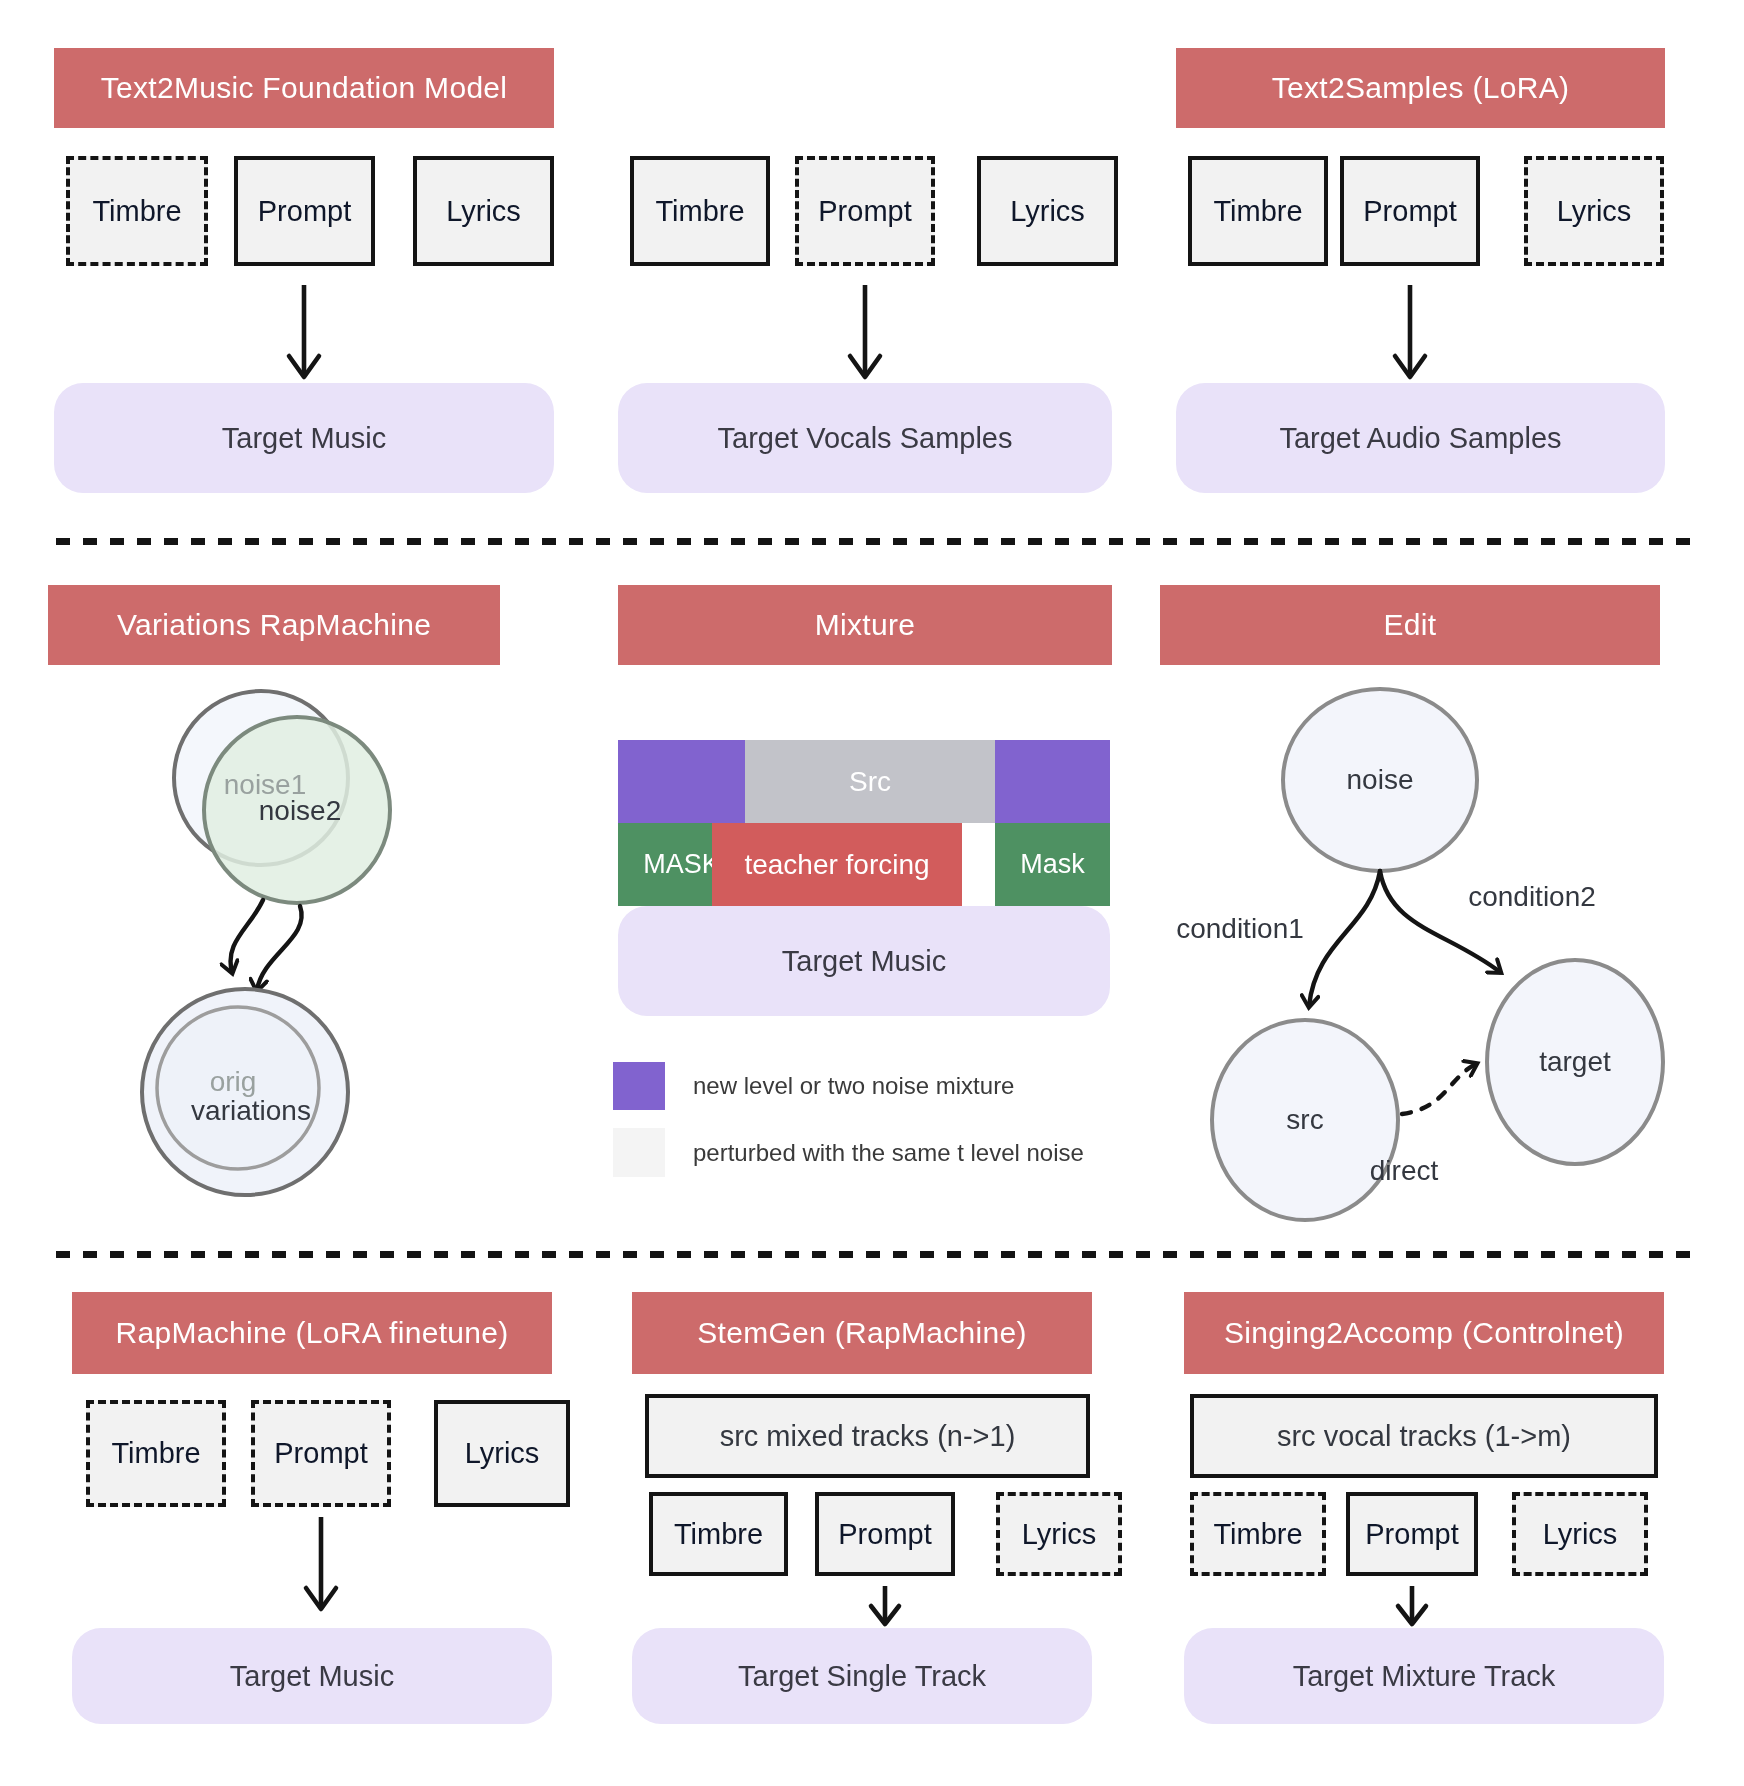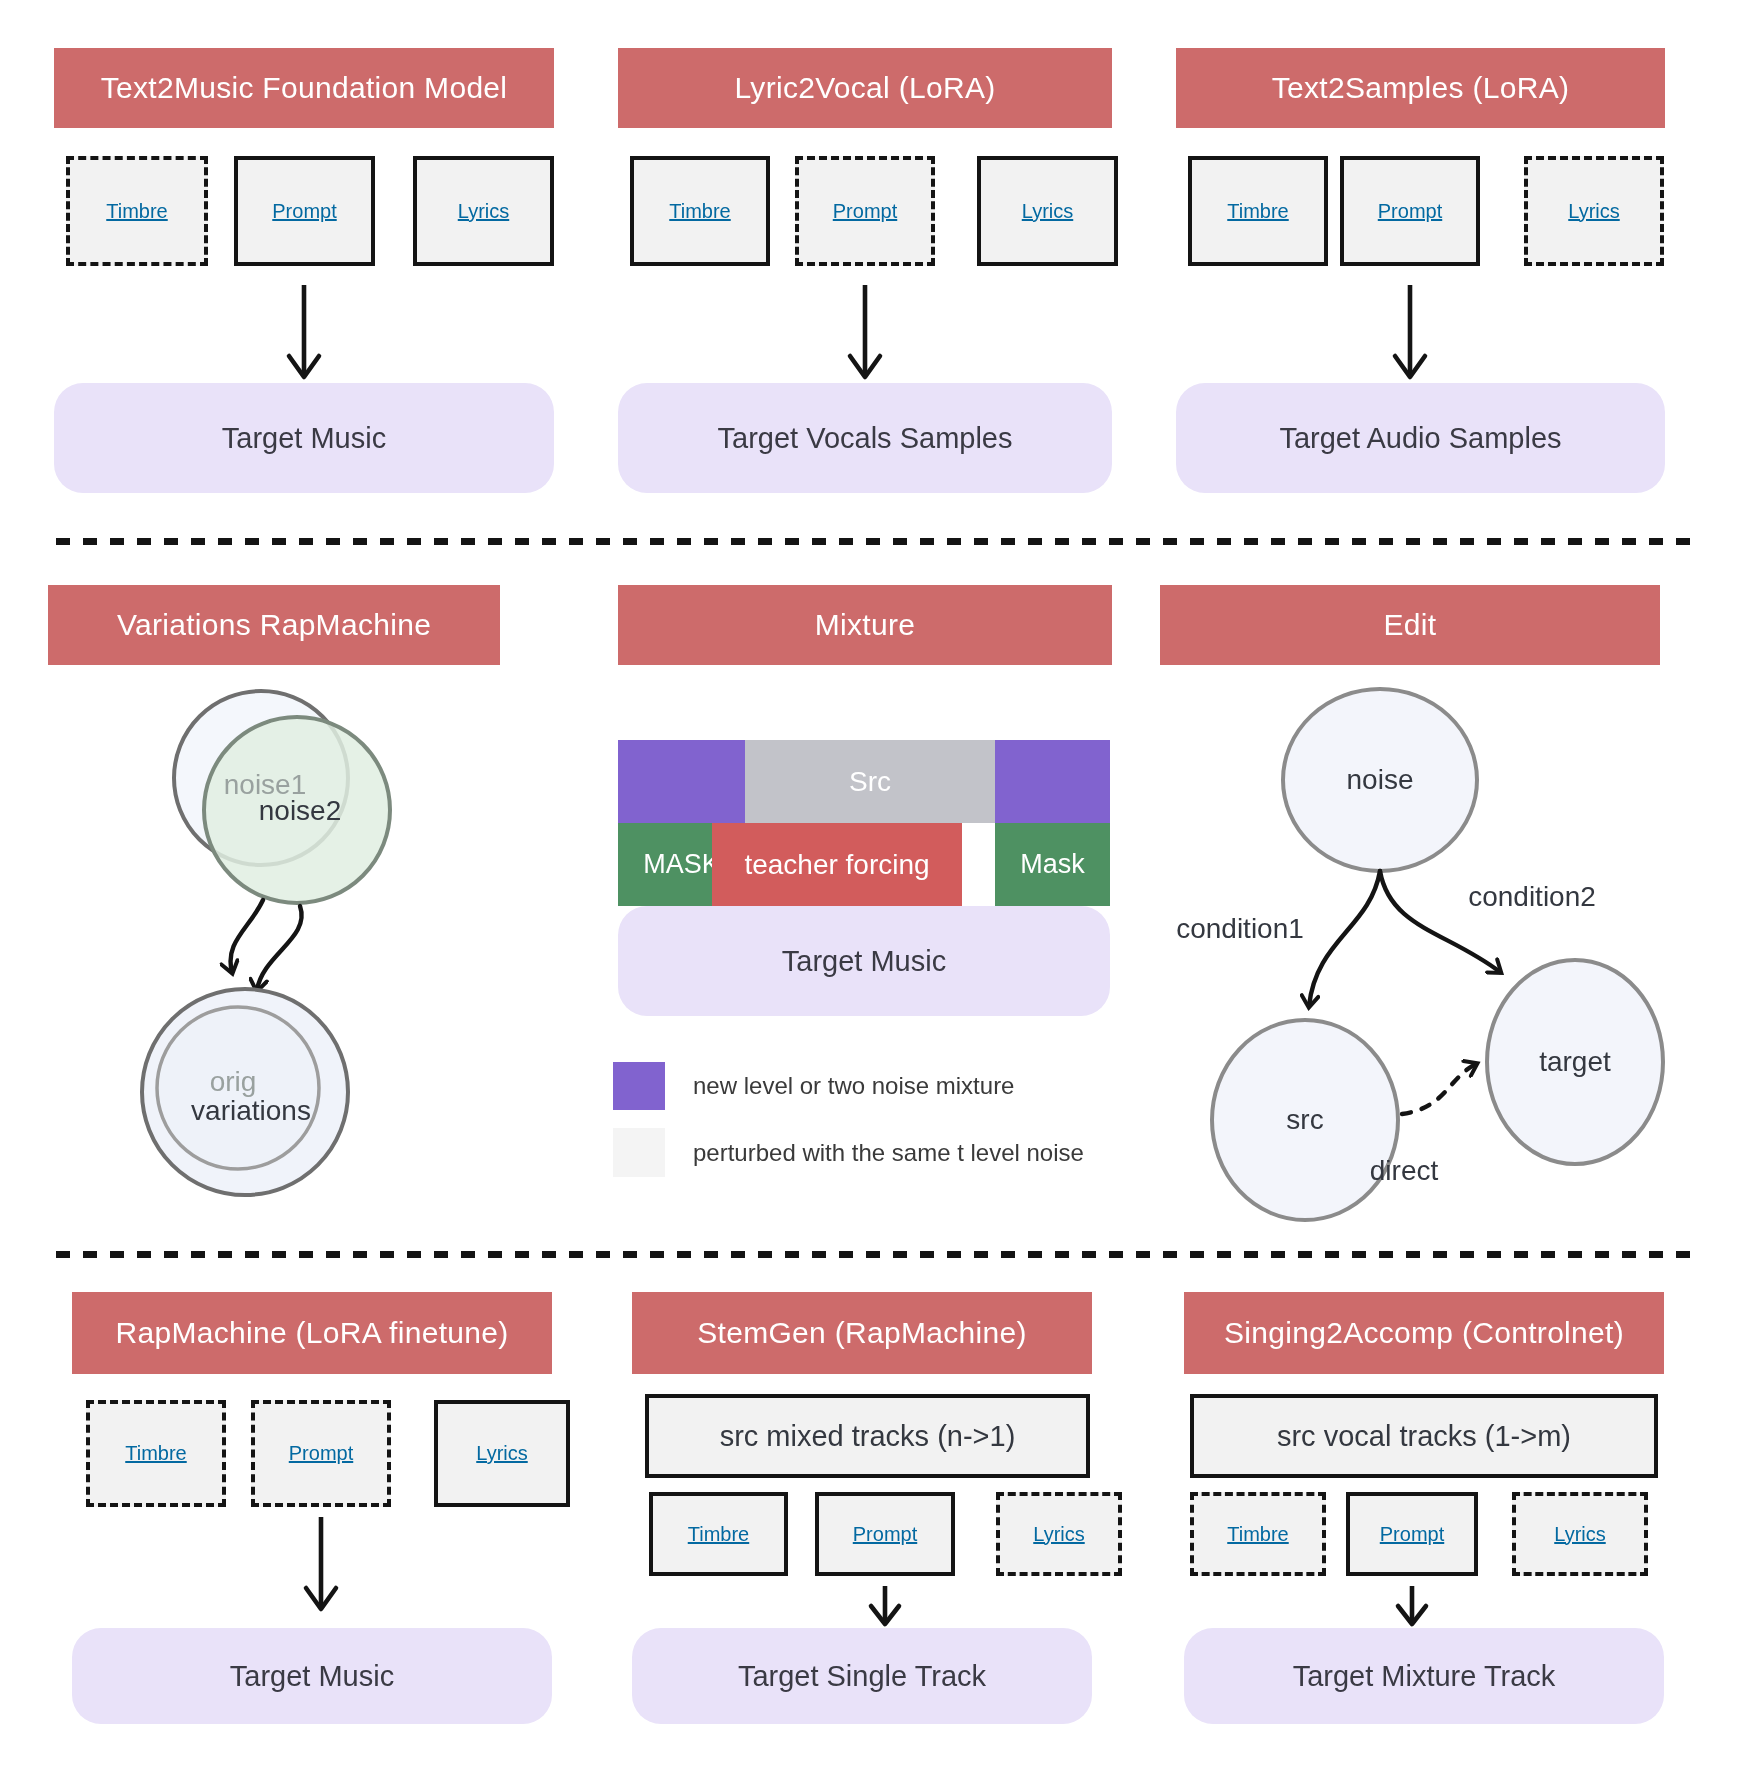--- a/index.html
+++ b/index.html
@@ -1,21 +1,21 @@
 <!DOCTYPE html>
 <html><head>
 <meta charset="utf-8">
 <style>
   html,body{margin:0;padding:0;background:#ffffff;}
   #canvas{position:relative;width:1744px;height:1786px;background:#ffffff;overflow:hidden;
           font-family:"Liberation Sans","DejaVu Sans",sans-serif;color:#343840;}
   .hdr{position:absolute;box-sizing:border-box;background:#cd6b6b;color:#ffffff;
        display:flex;align-items:center;justify-content:center;font-size:30px;letter-spacing:.3px;}
   .box{position:absolute;box-sizing:border-box;background:#f2f2f2;
-       display:flex;align-items:center;justify-content:center;font-size:20px;color:#0369a1;text-decoration:underline;}
+       display:flex;align-items:center;justify-content:center;font-size:29px;color:#0f172a;}
   .box.solid{border:4px solid #141414;}
   .box.dashed{border:4px dashed #141414;}
   .srcbox{position:absolute;box-sizing:border-box;background:#f2f2f2;border:4px solid #141414;
        display:flex;align-items:center;justify-content:center;font-size:29px;color:#343840;text-align:center;}
   .tbar{position:absolute;box-sizing:border-box;background:#e9e2f9;color:#3a3a44;
        display:flex;align-items:center;justify-content:center;font-size:29px;border-radius:29px;}
   .sep{position:absolute;height:7px;
        background:repeating-linear-gradient(90deg,#141414 0 14px,transparent 14px 27px);}
   .cell{position:absolute;box-sizing:border-box;display:flex;align-items:center;justify-content:center;
         color:#ffffff;font-size:28px;}
@@ -38,21 +38,20 @@
   <div class="hdr" style="left:54px;top:48px;width:500px;height:80px">Text2Music Foundation Model</div>
   <div class="box dashed" style="left:66px;top:156px;width:142px;height:110px">Timbre</div>
   <div class="box solid" style="left:234px;top:156px;width:141px;height:110px">Prompt</div>
   <div class="box solid" style="left:413px;top:156px;width:141px;height:110px">Lyrics</div>
   <svg style="left:282px;top:282px" width="44" height="100" viewBox="0 0 44 100">
     <line class="as" x1="22" y1="3" x2="22" y2="93"></line>
       <path class="ah" d="M7 74 L22 95 L37 74"></path>
   </svg>
   <div class="tbar" style="left:54px;top:383px;width:500px;height:110px">Target Music</div>
 
-  <div class="hdr" style="left:618px;top:48px;width:494px;height:80px">Lyric2Vocal (LoRA)</div>
   <div class="box solid" style="left:630px;top:156px;width:140px;height:110px">Timbre</div>
   <div class="box dashed" style="left:795px;top:156px;width:140px;height:110px">Prompt</div>
   <div class="box solid" style="left:977px;top:156px;width:141px;height:110px">Lyrics</div>
   <svg style="left:843px;top:282px" width="44" height="100" viewBox="0 0 44 100">
     <line class="as" x1="22" y1="3" x2="22" y2="93"></line>
       <path class="ah" d="M7 74 L22 95 L37 74"></path>
   </svg>
   <div class="tbar" style="left:618px;top:383px;width:494px;height:110px">Target Vocals Samples</div>
 
   <div class="hdr" style="left:1176px;top:48px;width:489px;height:80px">Text2Samples (LoRA)</div>

